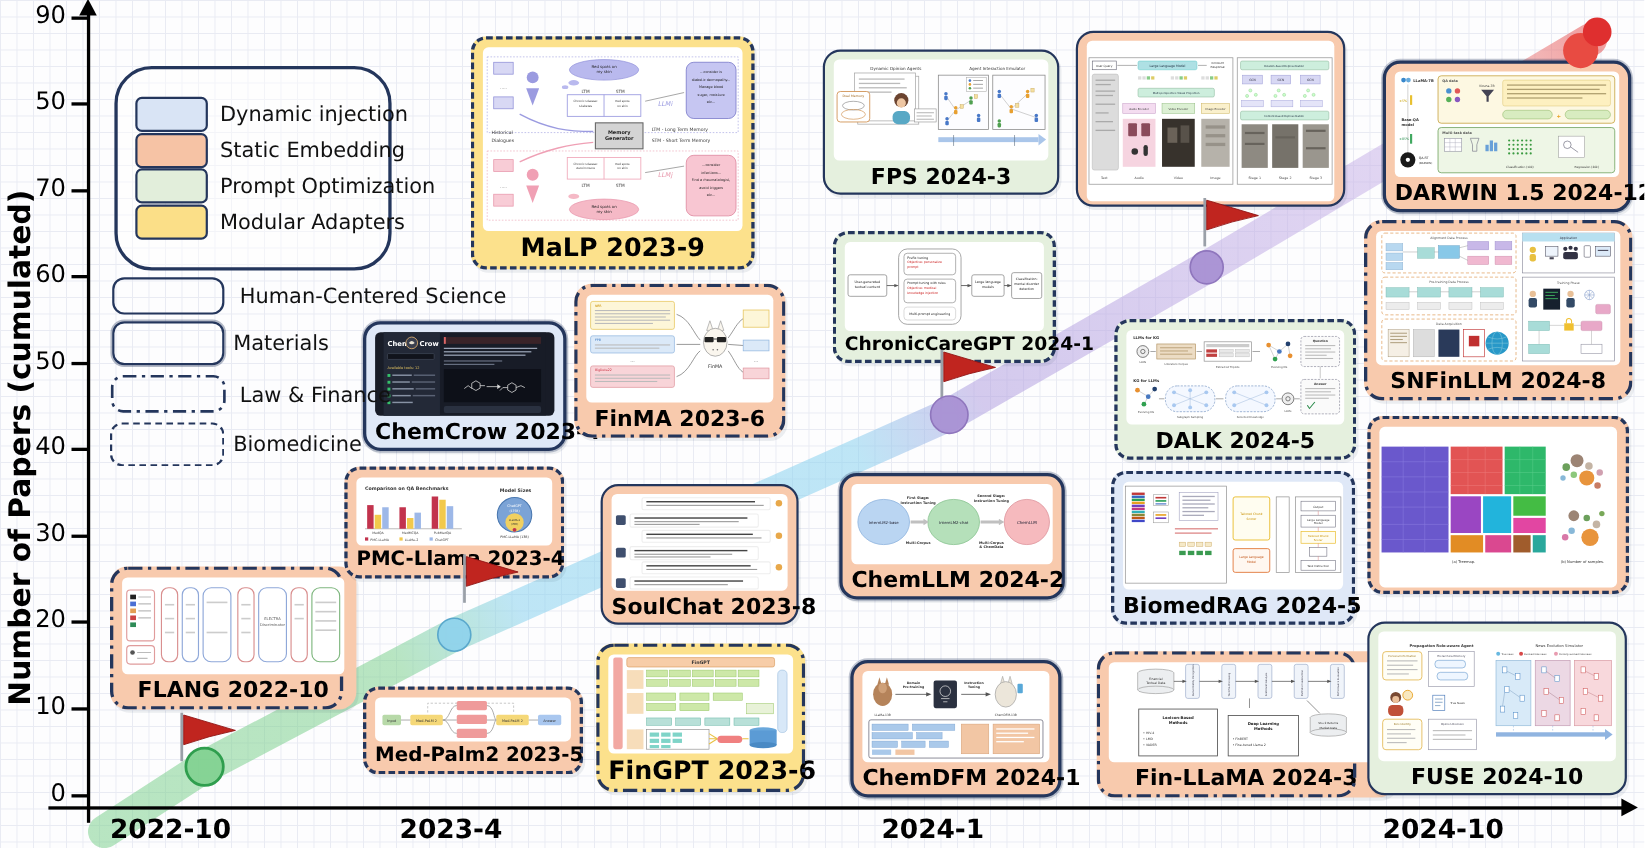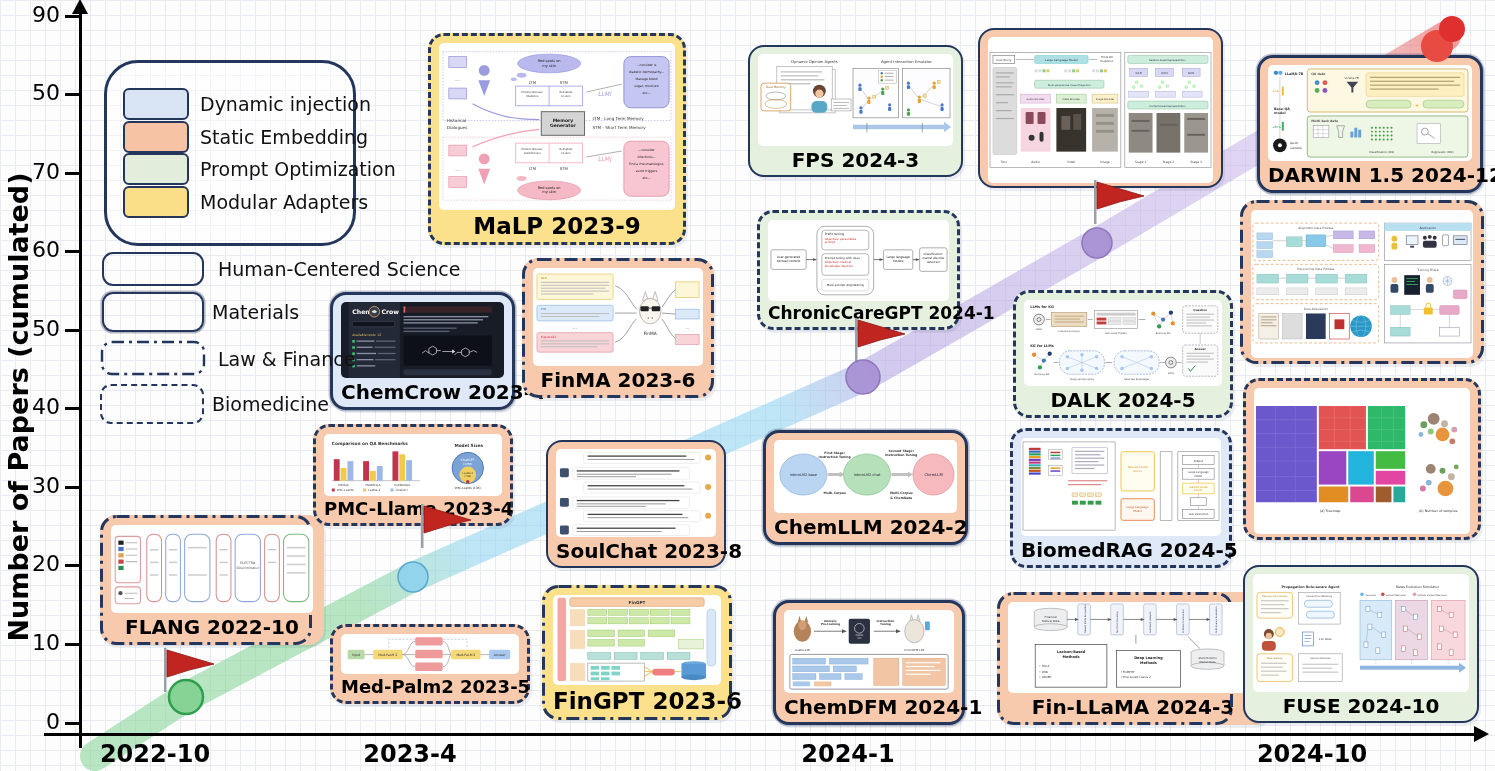--- a/index.html
+++ b/index.html
@@ -18,21 +18,21 @@
   
   .legend-methods{position:absolute;left:104px;top:60px;width:252px;height:186px;border:3px solid #24365c;border-radius:34px;background:rgba(255,255,255,.45);z-index:3;display:flex;flex-direction:column;justify-content:space-evenly;padding:24px 16px;box-sizing:border-box;}
   .lm-row{display:flex;align-items:center;gap:11px;}
   .lm-sw{width:62px;height:28px;border:2.2px solid #24365c;border-radius:6px;flex:0 0 auto;}
   .lm-label{font-size:19px;font-weight:500;color:#111;white-space:nowrap;}
   .lf-sw{position:absolute;border:2.2px solid #24365c;border-radius:11px;background:transparent;z-index:3;box-sizing:border-box;}
   .lf-label{position:absolute;font-size:19px;font-weight:500;color:#111;z-index:3;white-space:nowrap;text-align:right;}
   .sketchy{box-shadow:0 0 0 1.6px rgba(36,54,92,.35);}
   
   .card{position:absolute;box-sizing:border-box;border:2.5px solid #24365c;border-radius:16px;padding:7px 8px 3px;display:flex;flex-direction:column;gap:1px;z-index:2;box-shadow:2px 3px 0 rgba(30,45,80,.08);}
-  .b-dashed{border-style:dashed;border-width:3px;}
+  .b-dashed{border-style:dashed;border-width:3px;border-radius:14px;}
   .b-materials{border-width:3px;box-shadow:0 0 0 1.5px rgba(36,54,92,.28),2px 3px 0 rgba(30,45,80,.08);}
   .b-dashdot{border:none;padding:10px 11px 6px;}
   .dd{position:absolute;inset:0;width:100%;height:100%;pointer-events:none;}
   .c-static{background:#f8caad;}
   .c-dynamic{background:#dfe8f7;}
   .c-prompt{background:#e5f0de;}
   .c-modular{background:#fce18c;}
   .thumb{flex:1;background:#fff;border-radius:5px;overflow:hidden;position:relative;}
   .thumb > svg{position:absolute;inset:0;width:100%;height:100%;}
   .caption{text-align:center;font-weight:600;font-size:20px;line-height:1.05;color:#000;padding:3px 0 1px;white-space:nowrap;}
@@ -1294,20 +1294,21 @@
         <rect x="142" y="108" width="20" height="9" fill="#a8dcd8" stroke="#78b8b0" stroke-width="0.4"></rect>
         <rect x="192" y="108" width="20" height="9" fill="#fff" stroke="#889" stroke-width="0.5"></rect>
         <g stroke="#999" stroke-width="0.4">
             <line x1="162" y1="90" x2="176" y2="90"></line>
             <line x1="185" y1="90" x2="192" y2="90"></line>
             <line x1="152" y1="95" x2="152" y2="108"></line>
             <line x1="202" y1="95" x2="202" y2="108"></line>
           </g>
       </svg>
     </div>
+    <div class="caption">SNFinLLM  2024-8</div>
   </div>
 
   <div class="card c-static b-dashed" style="left:1243px;top:378px;width:238px;height:162px">
     <div class="thumb">
       <svg viewBox="0 0 220 116">
         <g>
           <rect x="2" y="2" width="62" height="98" fill="#6a58cc"></rect>
           <g stroke="#8a7ae0" stroke-width="0.5">
               <line x1="2" y1="16" x2="64" y2="16"></line>
               <line x1="2" y1="30" x2="64" y2="30"></line>

